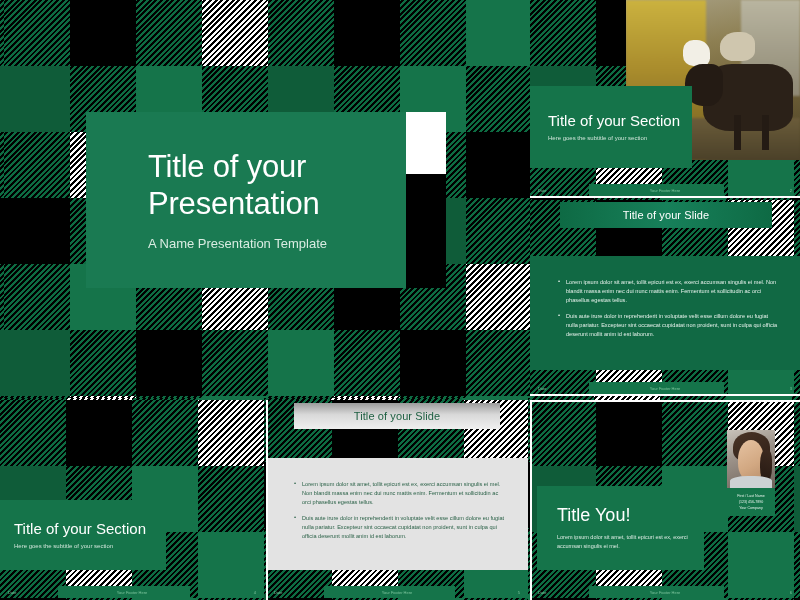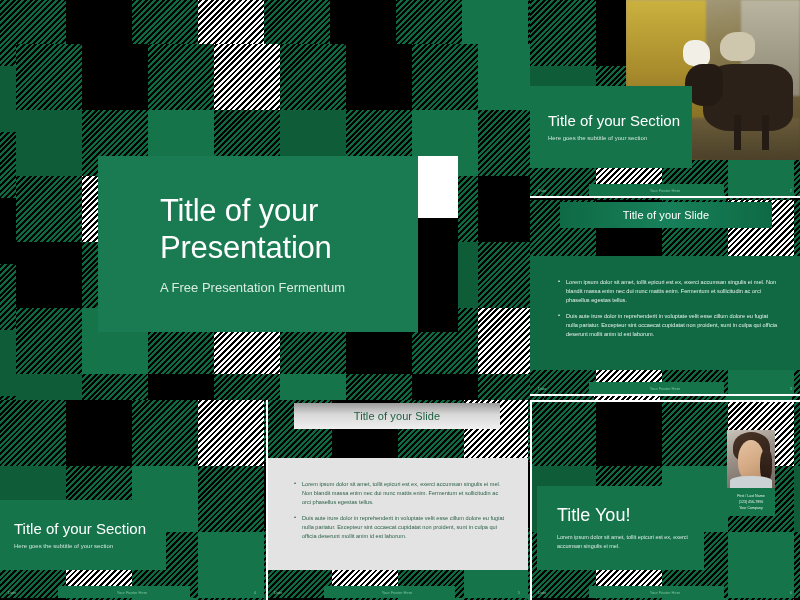--- a/index.html
+++ b/index.html
@@ -28,21 +28,21 @@
 
   
   .slide {
     position:absolute;
     overflow:hidden;
     background:#0c4a6e;
   }
   .slide .bg { position:absolute; inset:0; overflow:hidden; }
 
   
-  #slide-title { left:16px; top:0; width:528px; height:398px;margin-top:44px; }
+  #slide-title { left:4px; top:0; width:528px; height:398px; }
   .title-panel {
     position:absolute; left:82px; top:112px; width:320px; height:176px;
     background:#1a7a52;
     display:flex; flex-direction:column; justify-content:center;
     padding-left:62px;
   }
   .title-panel h1 {
     font-size:31px; font-weight:400; color:#ffffff;
     line-height:1.18; letter-spacing:-0.2px;
   }
@@ -386,21 +386,21 @@
       <div class="cell c-green" style="left: 198px; top: 396px; width: 66px; height: 66px;"></div>
       <div class="cell c-gstripe" style="left: 264px; top: 396px; width: 66px; height: 66px;"></div>
       <div class="cell c-wstripe" style="left: 330px; top: 396px; width: 66px; height: 66px;"></div>
       <div class="cell c-gstripe" style="left: 396px; top: 396px; width: 66px; height: 66px;"></div>
       <div class="cell c-green" style="left: 462px; top: 396px; width: 66px; height: 66px;"></div>
       <div class="cell c-white" style="left: 396px; top: 112px; width: 46px; height: 62px;"></div>
       <div class="cell c-black" style="left: 396px; top: 174px; width: 46px; height: 114px;"></div>
     </div>
   <div class="title-panel">
     <h1>Title of your Presentation</h1>
-    <div class="sub">A Free Presentation Fermentum</div>
+    <div class="sub">A Name Presentation Template</div>
   </div>
 </div>
 
 <div class="slide" id="slide-section-photo" style="left:530px;top:0;width:270px;height:198px;">
   <div class="bg plaid">
       <div class="cell c-gstripe" style="left: 0px; top: 0px; width: 66px; height: 66px;"></div>
       <div class="cell c-black" style="left: 66px; top: 0px; width: 66px; height: 66px;"></div>
       <div class="cell c-gstripe" style="left: 132px; top: 0px; width: 66px; height: 66px;"></div>
       <div class="cell c-wstripe" style="left: 198px; top: 0px; width: 66px; height: 66px;"></div>
       <div class="cell c-gstripe" style="left: 264px; top: 0px; width: 66px; height: 66px;"></div>

